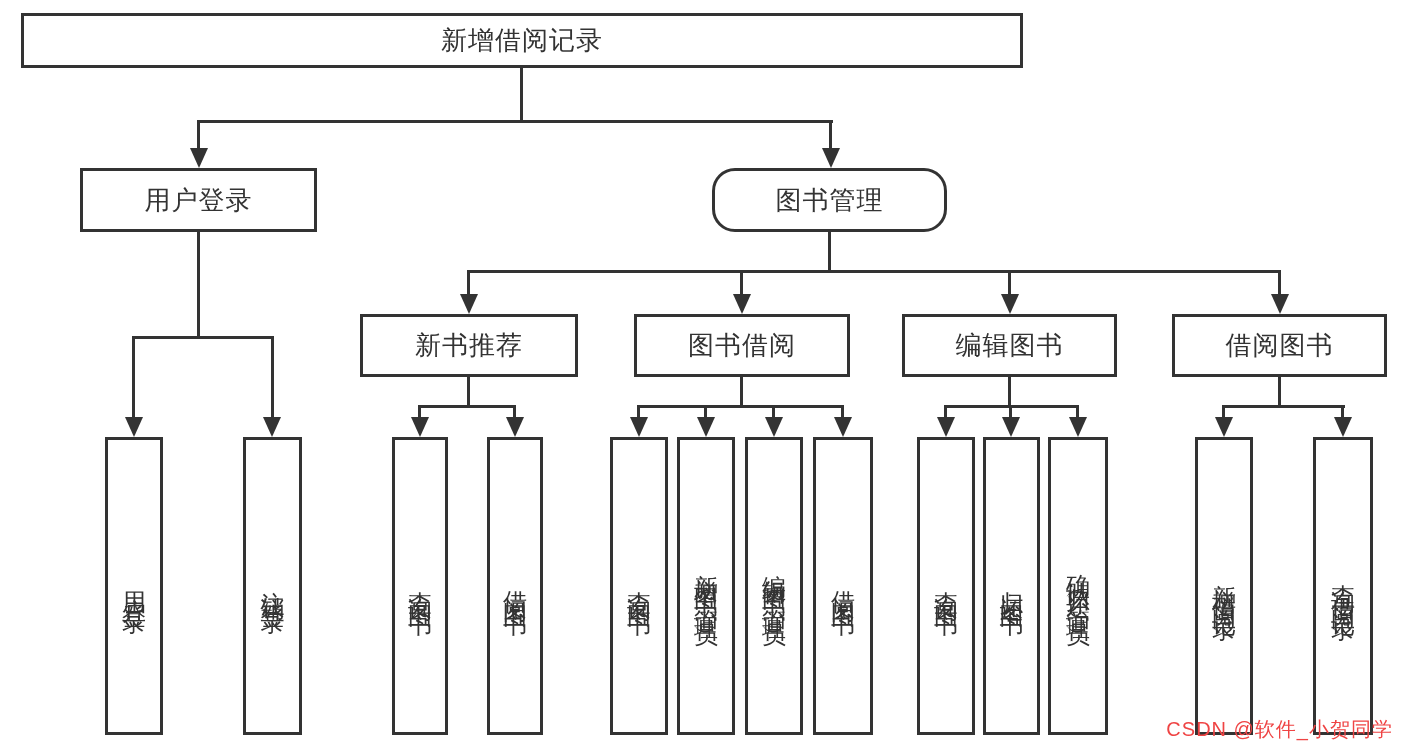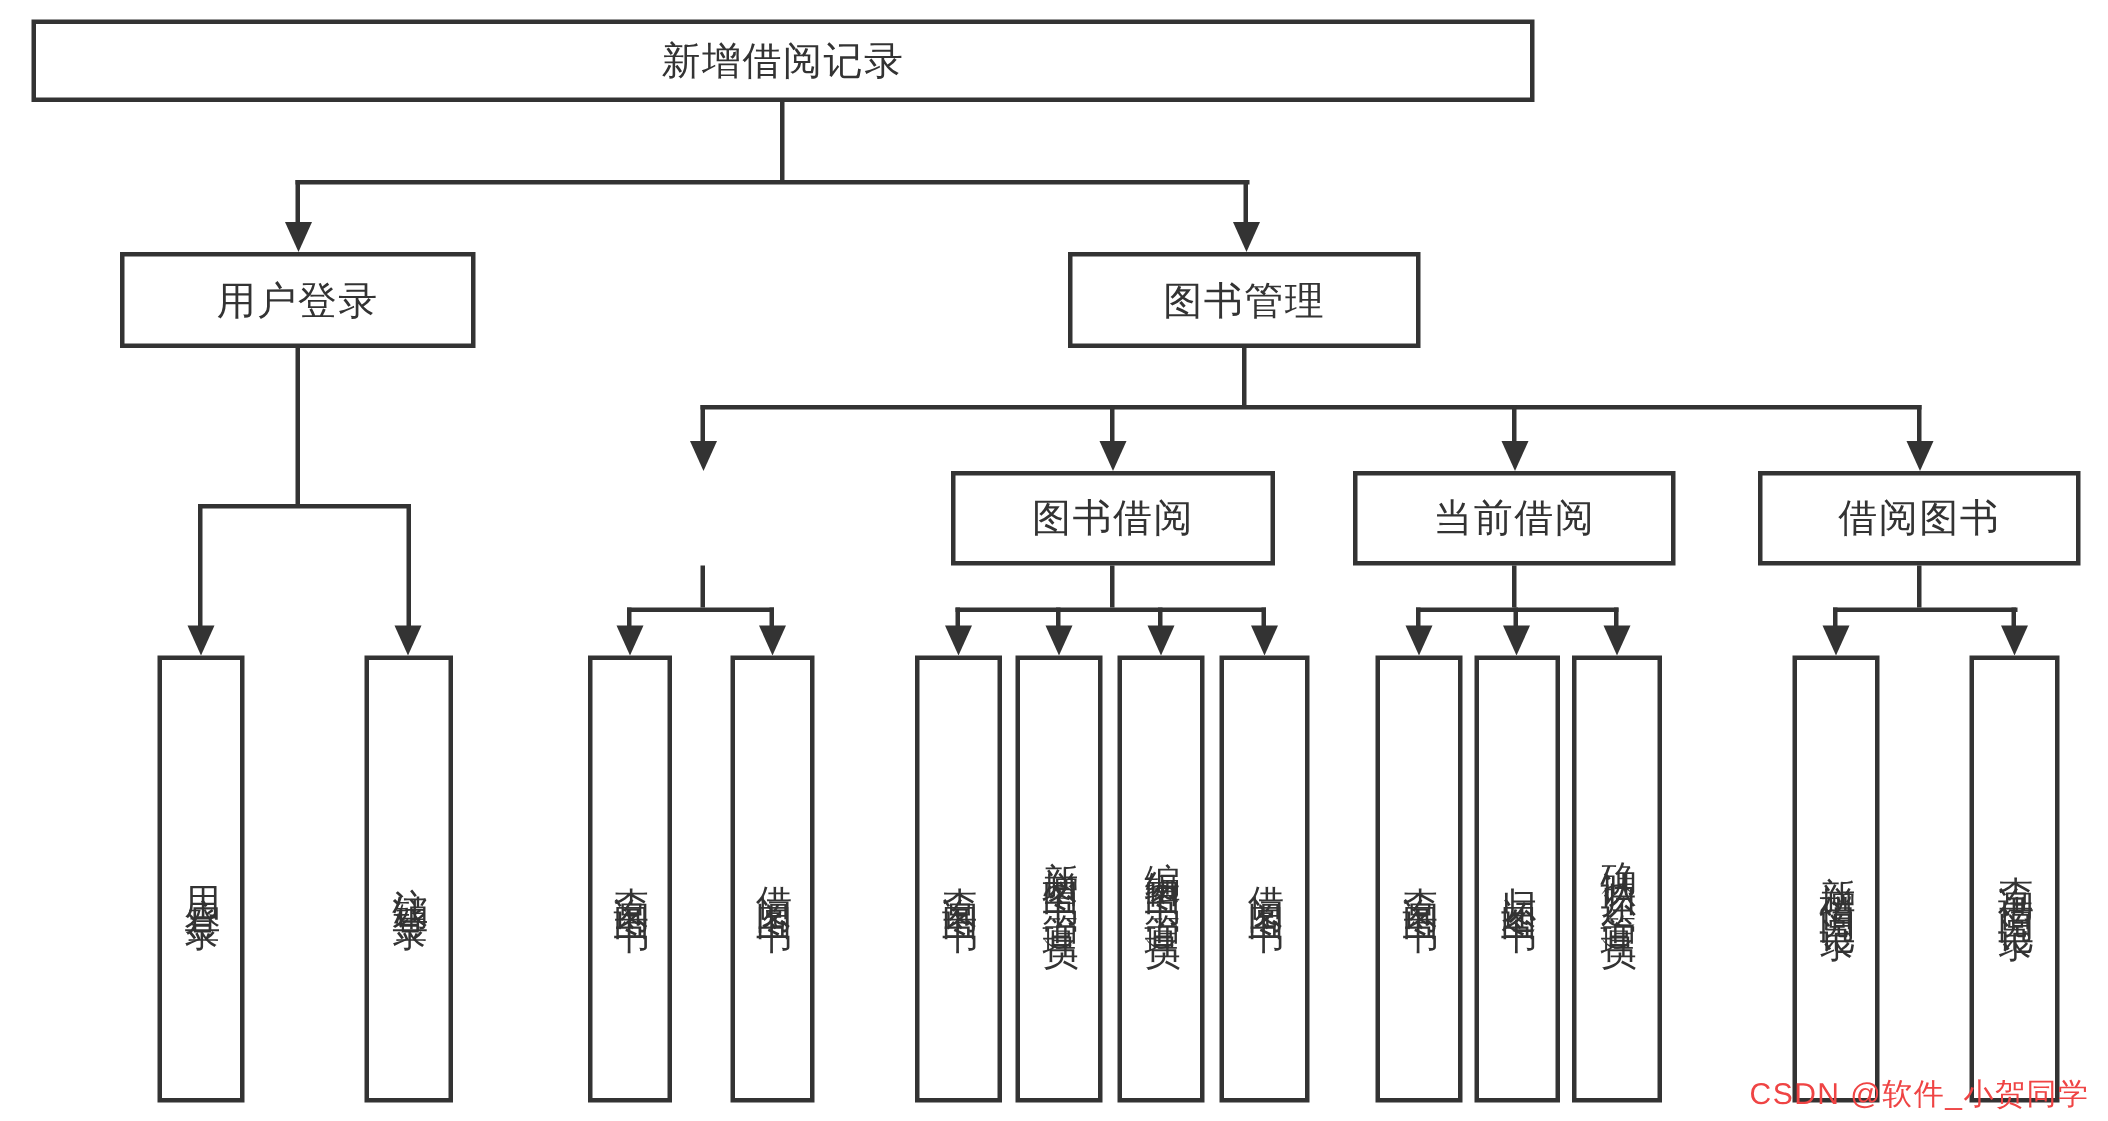--- a/index.html
+++ b/index.html
@@ -37,21 +37,21 @@
   <div class="v" style="left:520px;top:68px;width:3px;height:53px;"></div>
   <div class="h" style="left:197px;top:120px;width:636px;height:3px;"></div>
   <div class="v" style="left:197px;top:120px;width:3px;height:30px;"></div>
   <div class="arrow" style="left:190px;top:148px;"></div>
   <div class="v" style="left:829px;top:120px;width:3px;height:30px;"></div>
   <div class="arrow" style="left:822px;top:148px;"></div>
 
   <div class="box hbox" style="left:80px;top:168px;width:237px;height:64px;">
     <span>用户登录</span>
   </div>
-  <div class="box hbox" style="left:712px;top:168px;width:235px;height:64px;">
+  <div class="box hbox" style="left:712px;top:168px;width:235px;height:64px;border-radius:23px;">
     <span>图书管理</span>
   </div>
 
   <div class="v" style="left:197px;top:232px;width:3px;height:104px;"></div>
   <div class="h" style="left:132px;top:336px;width:142px;height:3px;"></div>
   <div class="v" style="left:132px;top:336px;width:3px;height:83px;"></div>
   <div class="arrow" style="left:125px;top:417px;"></div>
   <div class="v" style="left:271px;top:336px;width:3px;height:83px;"></div>
   <div class="arrow" style="left:263px;top:417px;"></div>
 
@@ -59,25 +59,28 @@
   <div class="h" style="left:467px;top:270px;width:814px;height:3px;"></div>
   <div class="v" style="left:467px;top:270px;width:3px;height:26px;"></div>
   <div class="arrow" style="left:460px;top:294px;"></div>
   <div class="v" style="left:740px;top:270px;width:3px;height:26px;"></div>
   <div class="arrow" style="left:733px;top:294px;"></div>
   <div class="v" style="left:1008px;top:270px;width:3px;height:26px;"></div>
   <div class="arrow" style="left:1001px;top:294px;"></div>
   <div class="v" style="left:1278px;top:270px;width:3px;height:26px;"></div>
   <div class="arrow" style="left:1271px;top:294px;"></div>
 
+  <div class="box hbox" style="left:360px;top:314px;width:218px;height:63px;">
+    <span>新书推荐</span>
+  </div>
   <div class="box hbox" style="left:634px;top:314px;width:216px;height:63px;">
     <span>图书借阅</span>
   </div>
   <div class="box hbox" style="left:902px;top:314px;width:215px;height:63px;">
-    <span>当前借阅</span>
+    <span>编辑图书</span>
   </div>
   <div class="box hbox" style="left:1172px;top:314px;width:215px;height:63px;">
     <span>借阅图书</span>
   </div>
 
   <div class="v" style="left:467px;top:377px;width:3px;height:28px;"></div>
   <div class="h" style="left:418px;top:405px;width:98px;height:3px;"></div>
   <div class="v" style="left:418px;top:405px;width:3px;height:14px;"></div>
   <div class="arrow" style="left:411px;top:417px;"></div>
   <div class="v" style="left:513px;top:405px;width:3px;height:14px;"></div>

